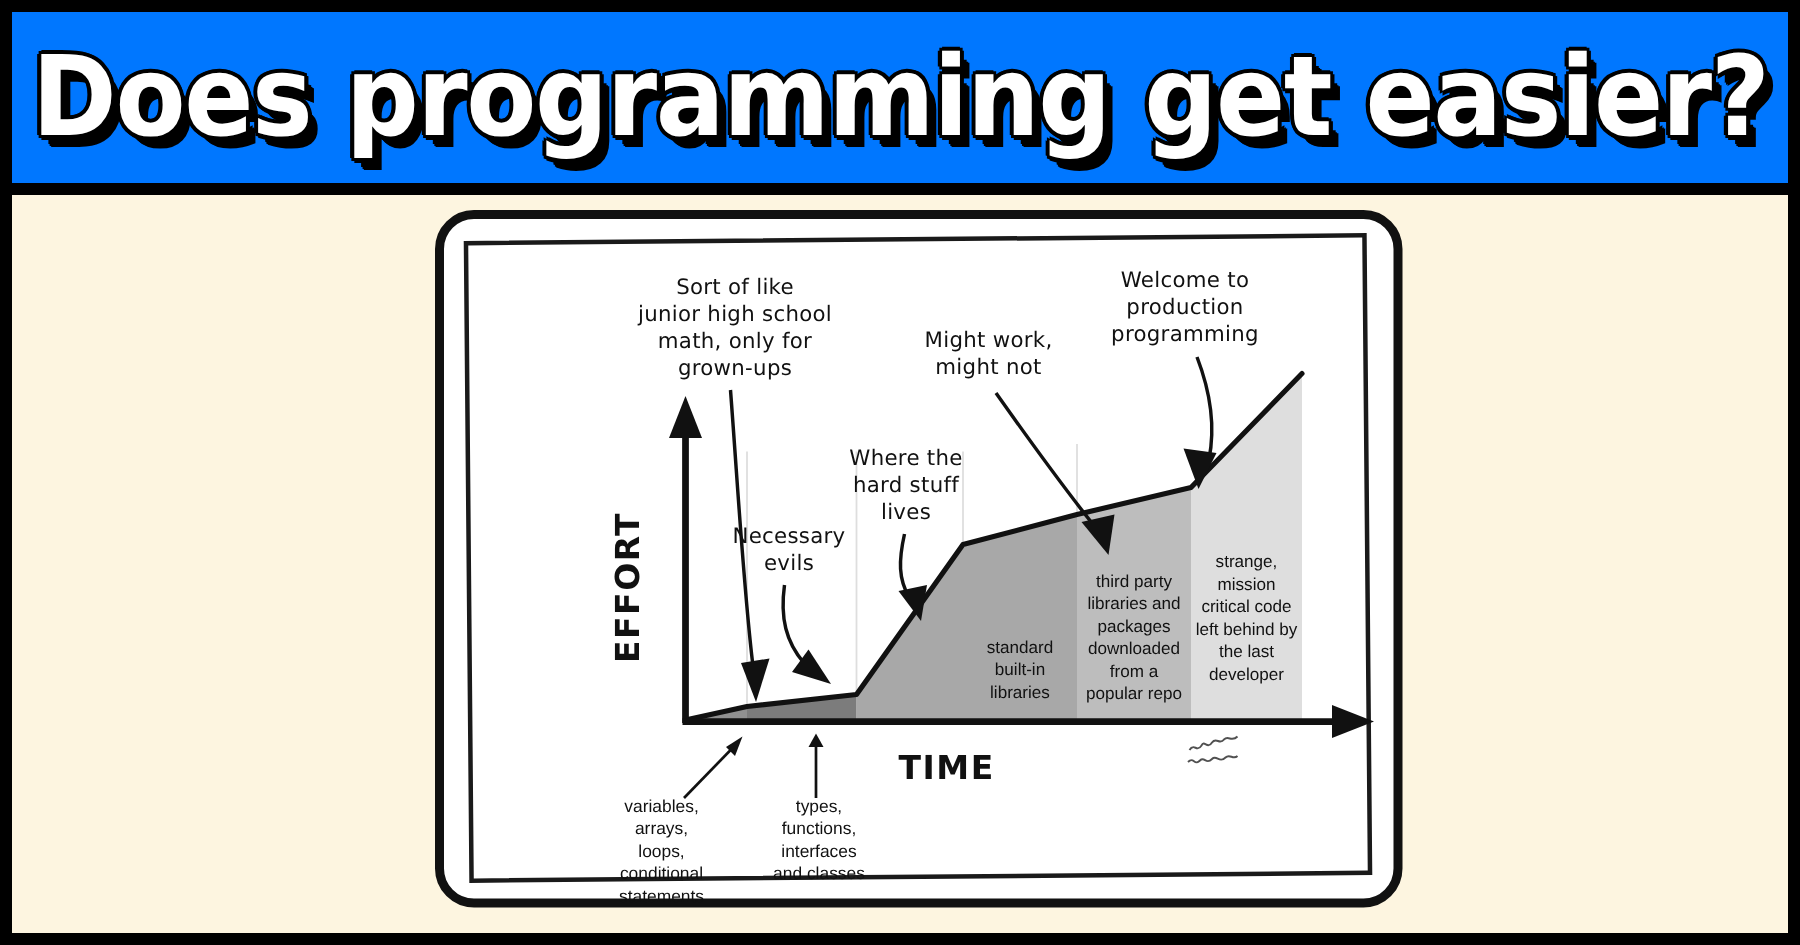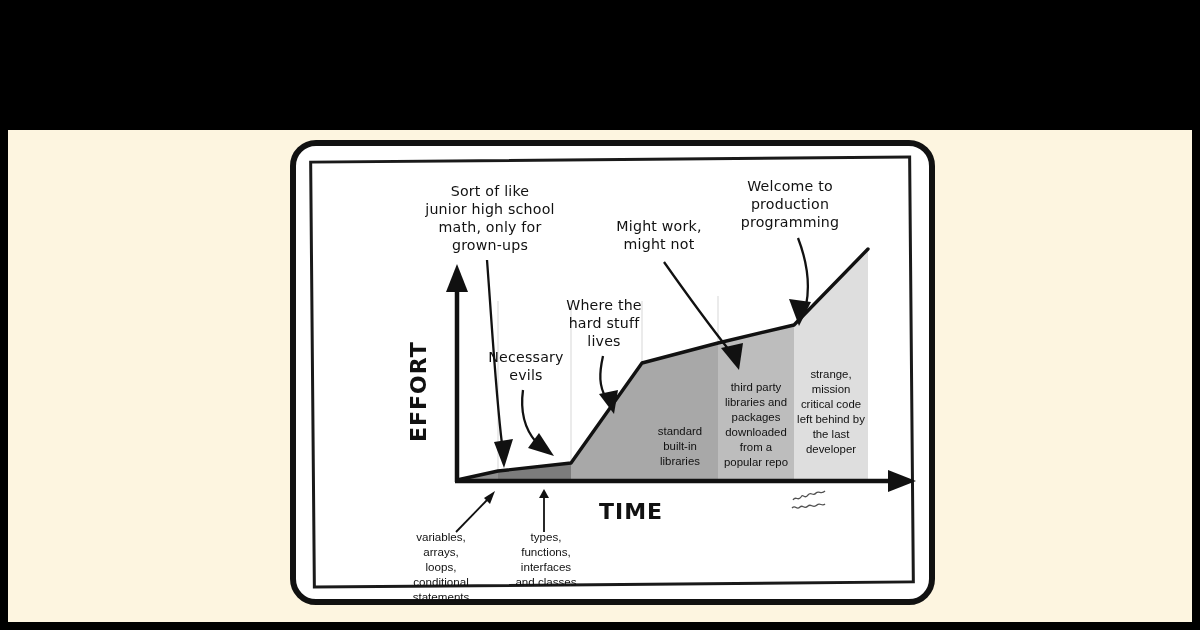--- a/index.html
+++ b/index.html
@@ -121,20 +121,23 @@
     fill: #111111;
     font-size: 22px;
     letter-spacing: 1px;
   }
 </style>
 </head>
 <body>
 
 <div id="page">
 
+  <div id="banner">
+    <div id="banner-title">Does programming get easier?</div>
+  </div>
 
   <div id="body-area">
 
     <div id="comic-panel">
 
       <div id="inner-frame"></div>
 
       <svg id="chart-svg" viewBox="0 0 645 465">
 
         <g>

